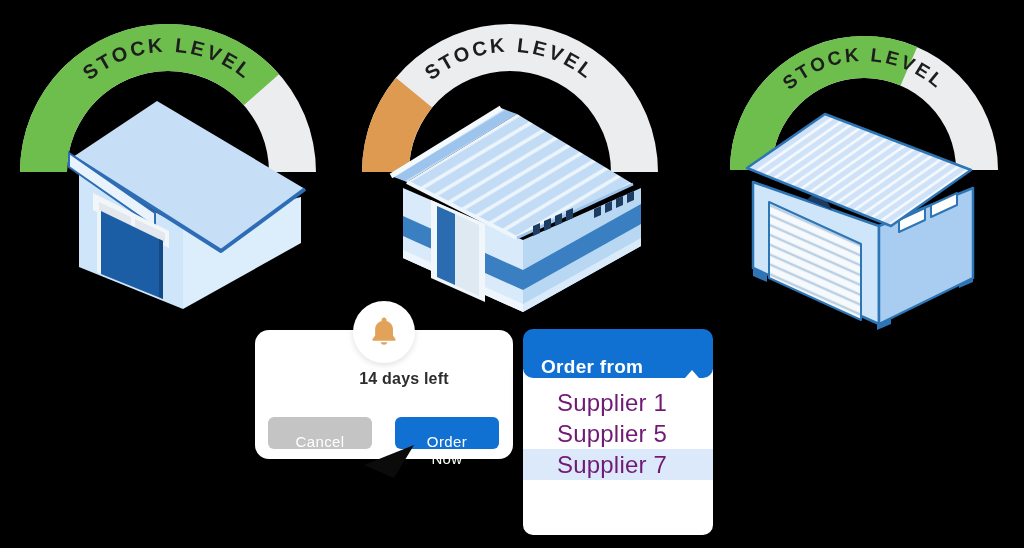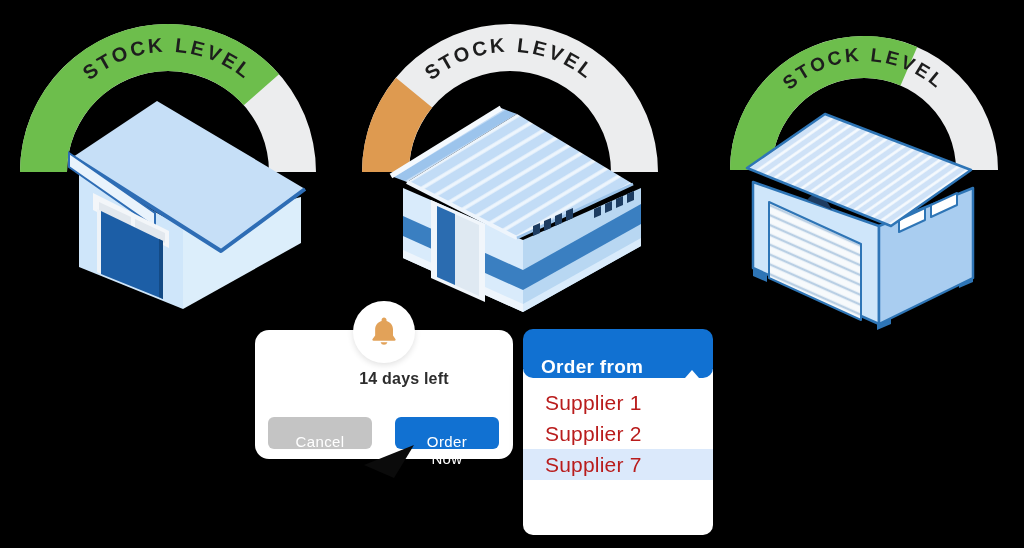--- a/index.html
+++ b/index.html
@@ -52,22 +52,22 @@
     position:absolute;left:0;right:0;top:0;height:49px;border-radius:10px;
     display:flex;align-items:flex-end;padding:0 14px 0 18px;box-sizing:border-box;
     color:#ffffff;font-size:19px;font-weight:600;letter-spacing:.3px;cursor:pointer;z-index:2;
   }
   .dd-header .caret{
     margin-left:auto;width:0;height:0;
     border-left:7px solid transparent;border-right:7px solid transparent;
     border-bottom:8px solid #ffffff;
   }
   .dd-option{
-    height:31px;display:flex;align-items:center;padding-left:22px;
-    color:#b91c1c;font-size:21px;font-weight:500;letter-spacing:.2px;cursor:pointer;
+    height:31px;display:flex;align-items:center;padding-left:34px;
+    color:#701a75;font-size:24px;font-weight:500;letter-spacing:.2px;cursor:pointer;
   }
 </style>
 </head>
 <body style="background: rgb(0, 0, 0);">
 
 <div class="stage">
 
   <div id="gauges">
       <svg class="gauge" width="300" height="176" viewBox="0 0 300 176" style="left: 18px;">
         <path d="M2 171.99999999999997 A148 148 0 0 1 298 172 L251 172 A101 101 0 0 0 49 172 Z" fill="#ECEDEE"></path>
@@ -176,21 +176,21 @@
     </svg>
   </div>
 
   <svg class="cursor-overlay" width="1024" height="548" viewBox="0 0 1024 548">
     <polygon points="414,445 364,465 394,478" fill="#0b0b0b"></polygon>
   </svg>
 
   <div class="dropdown">
     <div class="dd-body" id="dd-body">
         <div class="dd-option">Supplier 1</div>
-        <div class="dd-option">Supplier 2</div>
+        <div class="dd-option">Supplier 5</div>
         <div class="dd-option" style="background: rgb(219, 233, 251);">Supplier 7</div>
       </div>
     <div class="dd-header" id="dd-header" style="background: rgb(17, 113, 210);">
       <span>Order from</span>
       <span class="caret"></span>
     </div>
   </div>
 
 </div>
 

